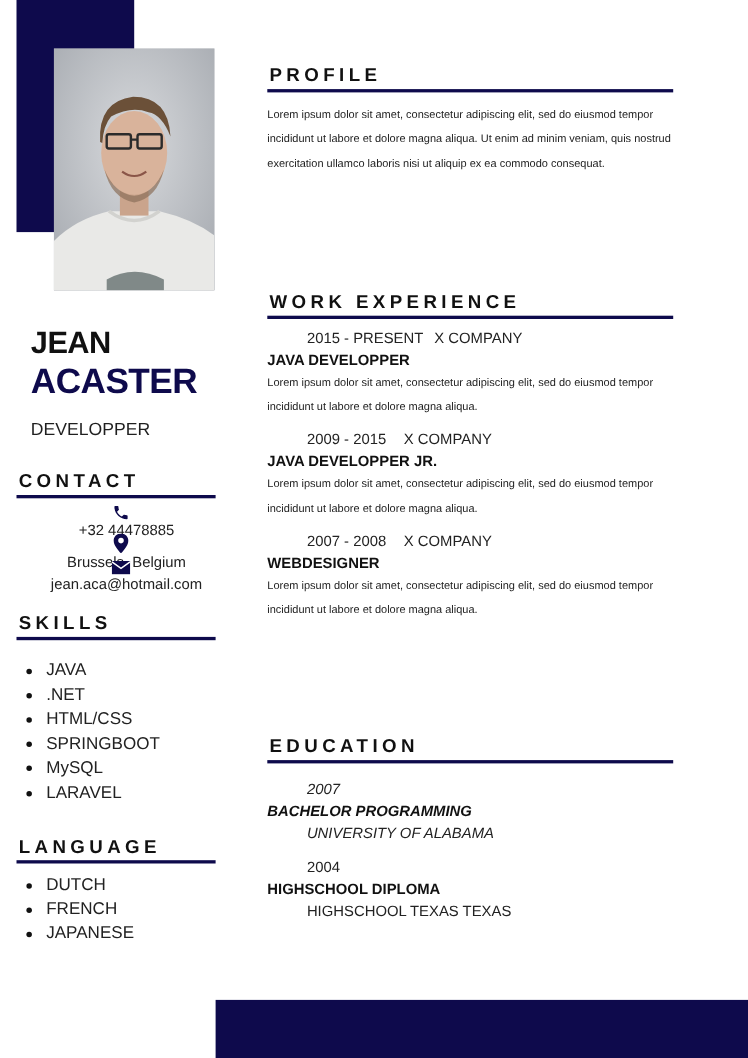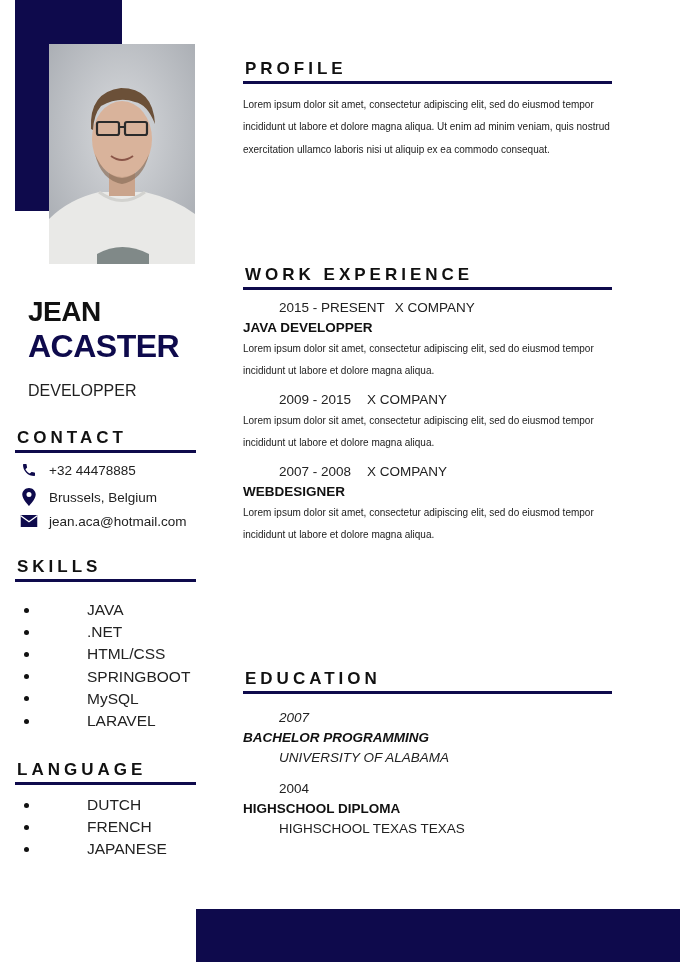--- a/index.html
+++ b/index.html
@@ -13,25 +13,25 @@
 
     .name { position: absolute; left: 28px; top: 296px; }
     .first { font-size: 28px; font-weight: 700; color: #111; letter-spacing: -0.5px; line-height: 32px; }
     .last { font-size: 32px; font-weight: 700; color: #0e0a4c; letter-spacing: -0.5px; line-height: 36px; }
     .role { font-size: 16px; color: #1f1f1f; line-height: 22px; margin-top: 16px; }
 
     .side-heading { position: absolute; left: 15px; width: 181px; font-size: 17px; font-weight: 700;
       letter-spacing: 4px; color: #111; padding-left: 2px; padding-bottom: 2px; border-bottom: 3px solid #0e0a4c; line-height: 20px; }
 
     .contact-list { position: absolute; left: 20px; top: 458px; width: 190px; }
-    .contact-row { display: flex; align-items: center; height: 24px; font-size: 13.5px; color: #222; }
+    .contact-row { display: flex; align-items: center; height: 24px; font-size: 13.5px; color: #222; flex-direction: column; }
     .contact-row .ic { width: 18px; height: 18px; margin-right: 11px; display: flex; align-items: center; justify-content: center; }
 
     .bullets { position: absolute; left: 24px; list-style: none; }
-    .bullets li { display: flex; align-items: center; font-size: 15.5px; color: #222; height: 22.2px; gap: 45px; }
+    .bullets li { display: flex; align-items: center; font-size: 15.5px; color: #222; height: 22.2px; }
     .bullets .dot { width: 5px; height: 5px; border-radius: 50%; background: #111; margin-right: 13px; }
 
     .main { position: absolute; left: 243px; width: 369px; }
     .main-heading { font-size: 17px; font-weight: 700; letter-spacing: 4px; color: #111; line-height: 20px;
       padding-left: 2px; padding-bottom: 2px; border-bottom: 3px solid #0e0a4c; }
     .para { font-size: 10px; line-height: 22.4px; color: #222; }
     .meta { font-size: 13.5px; color: #222; line-height: 20px; margin-left: 36px; }
     .meta .co { margin-left: 10px; }
     .title-b { font-size: 13.5px; font-weight: 700; color: #111; line-height: 20px; }
 
@@ -153,20 +153,21 @@
   <div class="main-heading">WORK EXPERIENCE</div>
 
   <div style="margin-top:8px;">
     <div class="meta"><span>2015 - PRESENT</span><span class="co">X COMPANY</span></div>
     <div class="title-b">JAVA DEVELOPPER</div>
     <div class="para">Lorem ipsum dolor sit amet, consectetur adipiscing elit, sed do eiusmod tempor incididunt ut labore et dolore magna aliqua.</div>
   </div>
 
   <div style="margin-top:7px;">
     <div class="meta"><span>2009 - 2015</span><span class="co" style="margin-left:16px;">X COMPANY</span></div>
+    <div class="title-b">JAVA DEVELOPPER JR.</div>
     <div class="para">Lorem ipsum dolor sit amet, consectetur adipiscing elit, sed do eiusmod tempor incididunt ut labore et dolore magna aliqua.</div>
   </div>
 
   <div style="margin-top:7px;">
     <div class="meta"><span>2007 - 2008</span><span class="co" style="margin-left:16px;">X COMPANY</span></div>
     <div class="title-b">WEBDESIGNER</div>
     <div class="para">Lorem ipsum dolor sit amet, consectetur adipiscing elit, sed do eiusmod tempor incididunt ut labore et dolore magna aliqua.</div>
   </div>
 </div>
 

